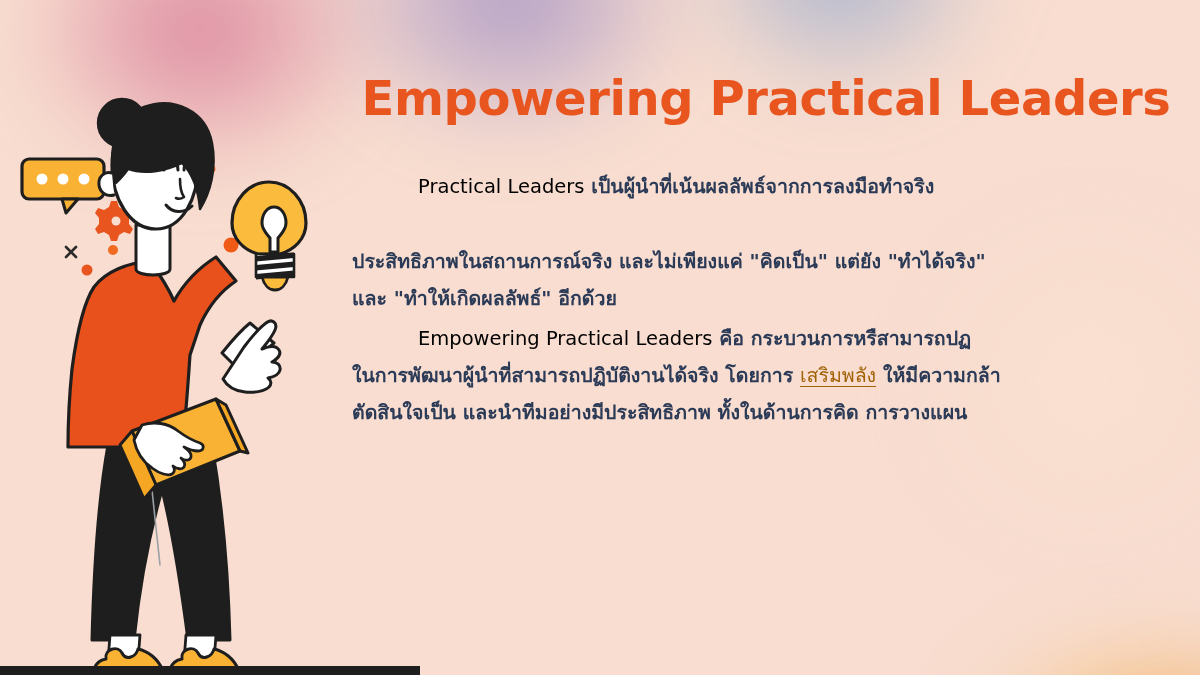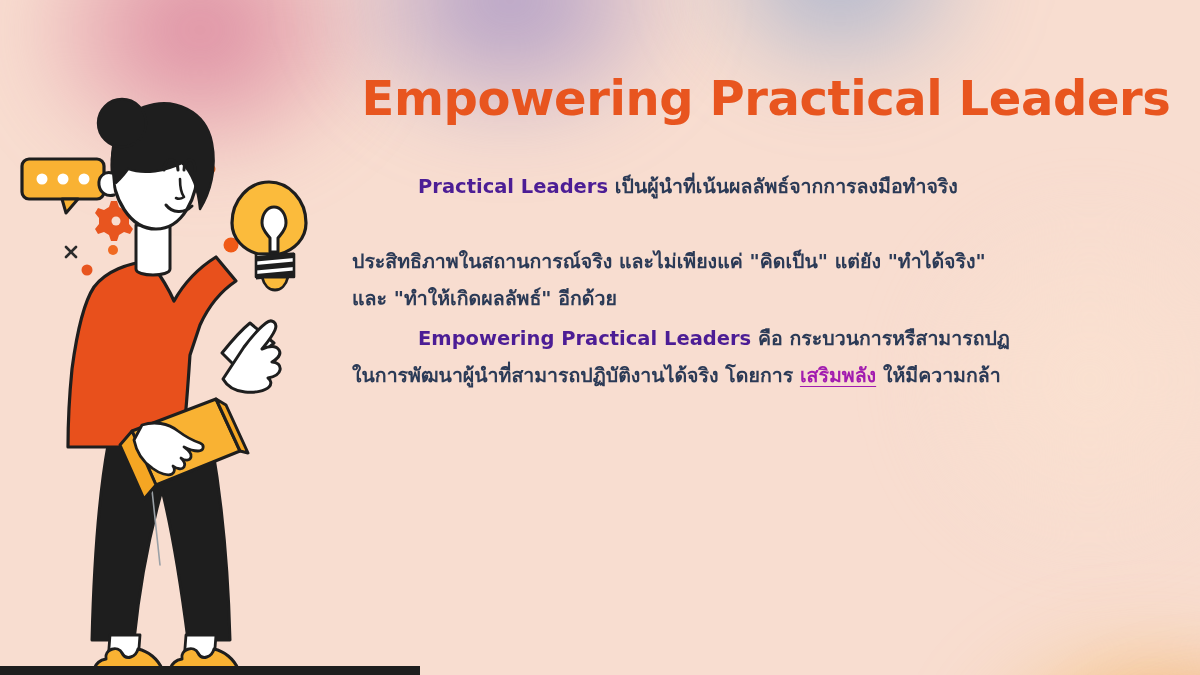--- a/index.html
+++ b/index.html
@@ -98,26 +98,26 @@
     font-weight:700;
     line-height:1.92;
     color:#2B3A56;
     text-align:left;
   }
 
   .para { margin-bottom:2px; }
   .indent { display:inline-block; width:66px; }
 
   .accent {
-    color:#4c1d95;
-    font-weight:700;
+    color:#000000;
+    font-weight:400;
   }
   .accent-underline {
-    color:#a21caf;
-    font-weight:700;
+    color:#a16207;
+    font-weight:400;
     text-decoration:underline;
     text-underline-offset:4px;
   }
 </style>
 </head>
 <body>
 
 <div id="slide">
 
   <div class="blob" id="blob-pink"></div>
@@ -242,19 +242,19 @@
       <p class="para">
         <span class="indent"></span><span class="accent">Practical Leaders</span><span> เป็นผู้นำที่เน้นผลลัพธ์จากการลงมือทำจริง</span><br>
         <br>
         <span>ประสิทธิภาพในสถานการณ์จริง และไม่เพียงแค่ "คิดเป็น" แต่ยัง "ทำได้จริง"</span><br>
         <span>และ "ทำให้เกิดผลลัพธ์" อีกด้วย</span>
       </p>
 
       <p class="para">
         <span class="indent"></span><span class="accent">Empowering Practical Leaders</span><span> คือ กระบวนการหรืสามารถปฏ</span><br>
         <span>ในการพัฒนาผู้นำที่สามารถปฏิบัติงานได้จริง โดยการ </span><span class="accent-underline">เสริมพลัง</span><span> ให้มีความกล้า</span><br>
-        <br>
+        <span>ตัดสินใจเป็น และนำทีมอย่างมีประสิทธิภาพ ทั้งในด้านการคิด การวางแผน</span><br>
         <br>
       </p>
 
     </div>
   </div>
 </div>
 
 </body></html>

